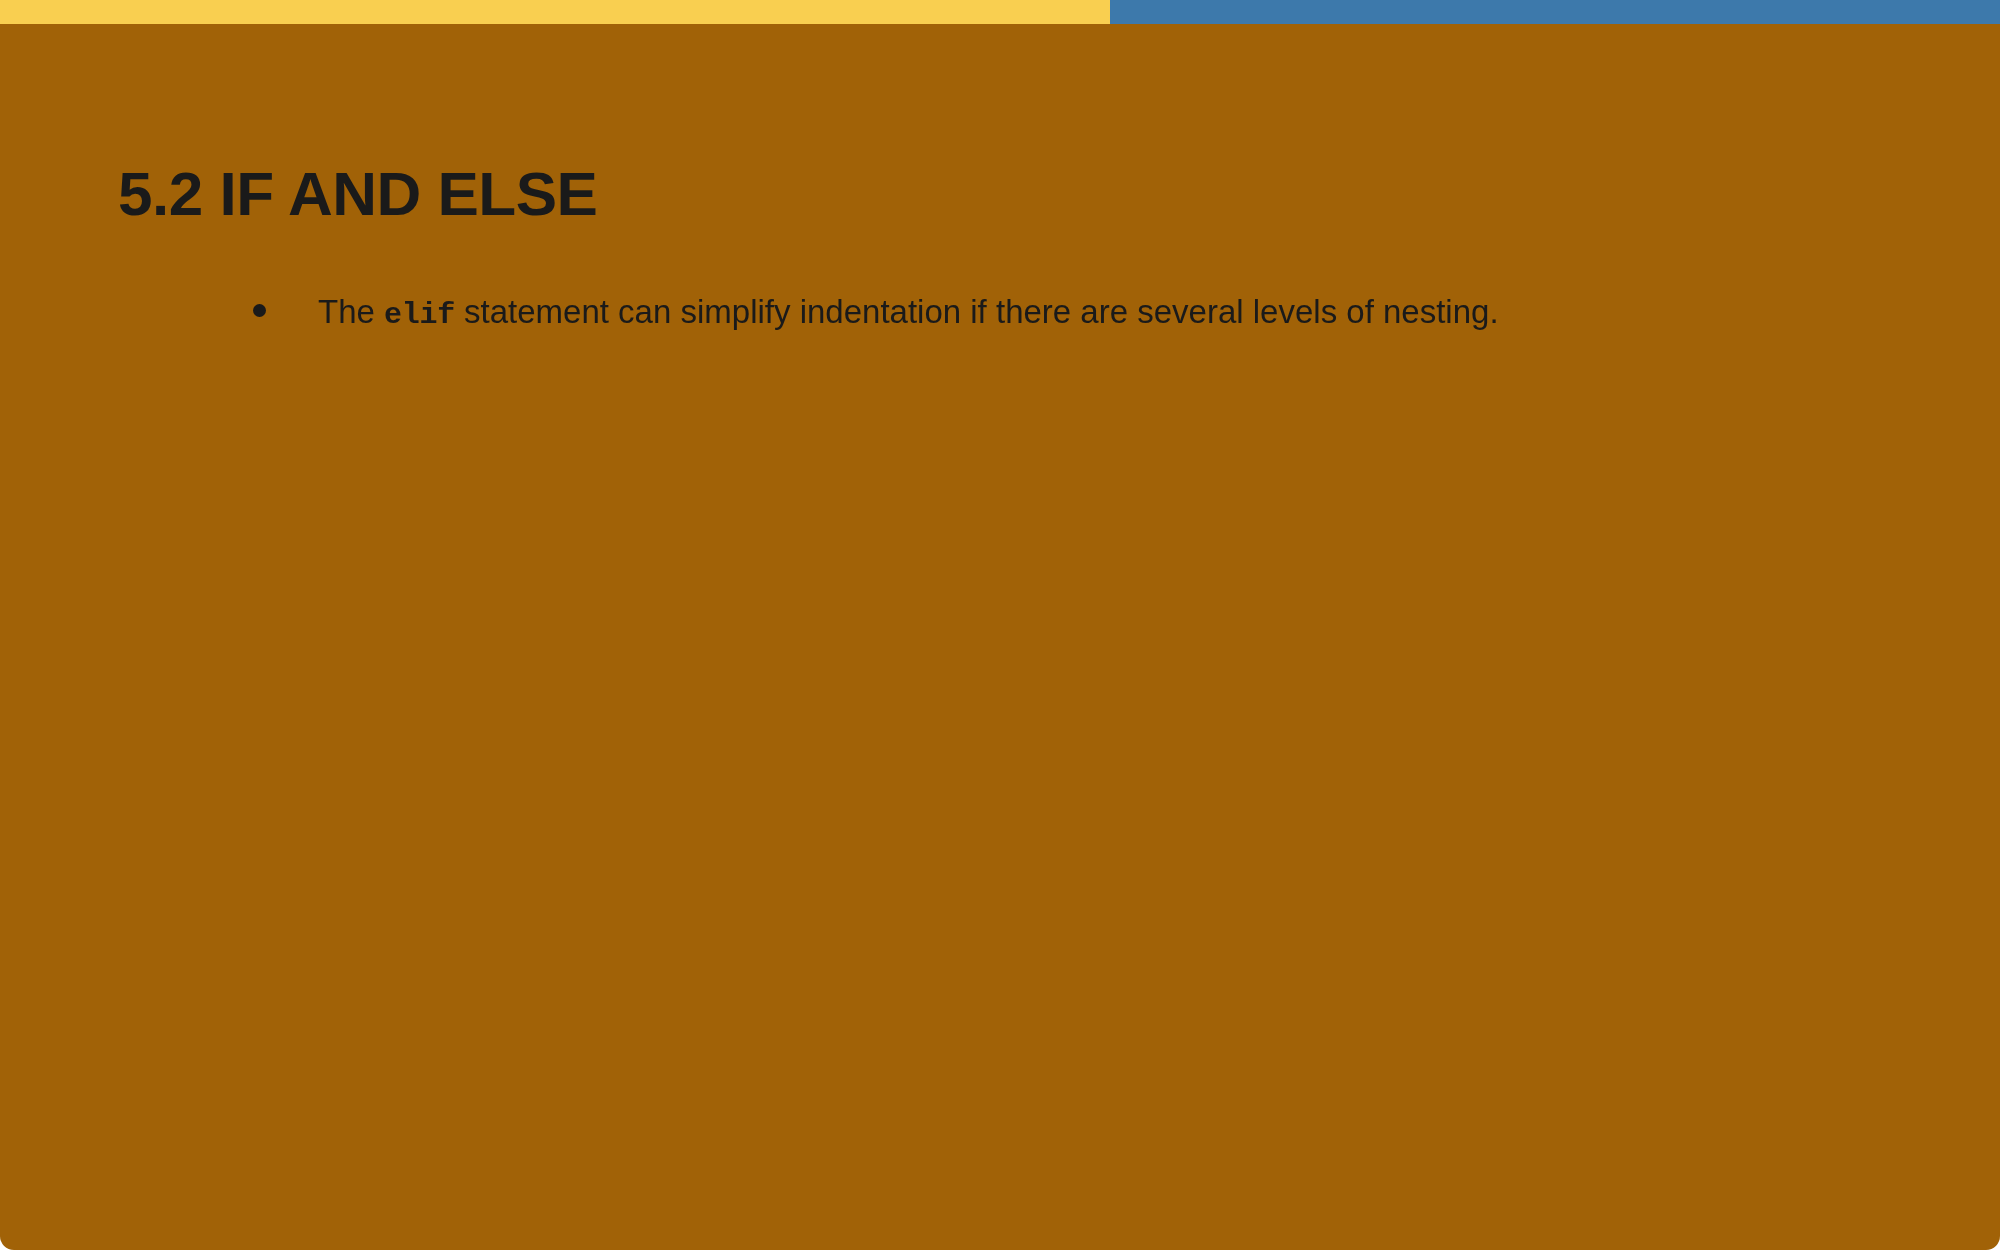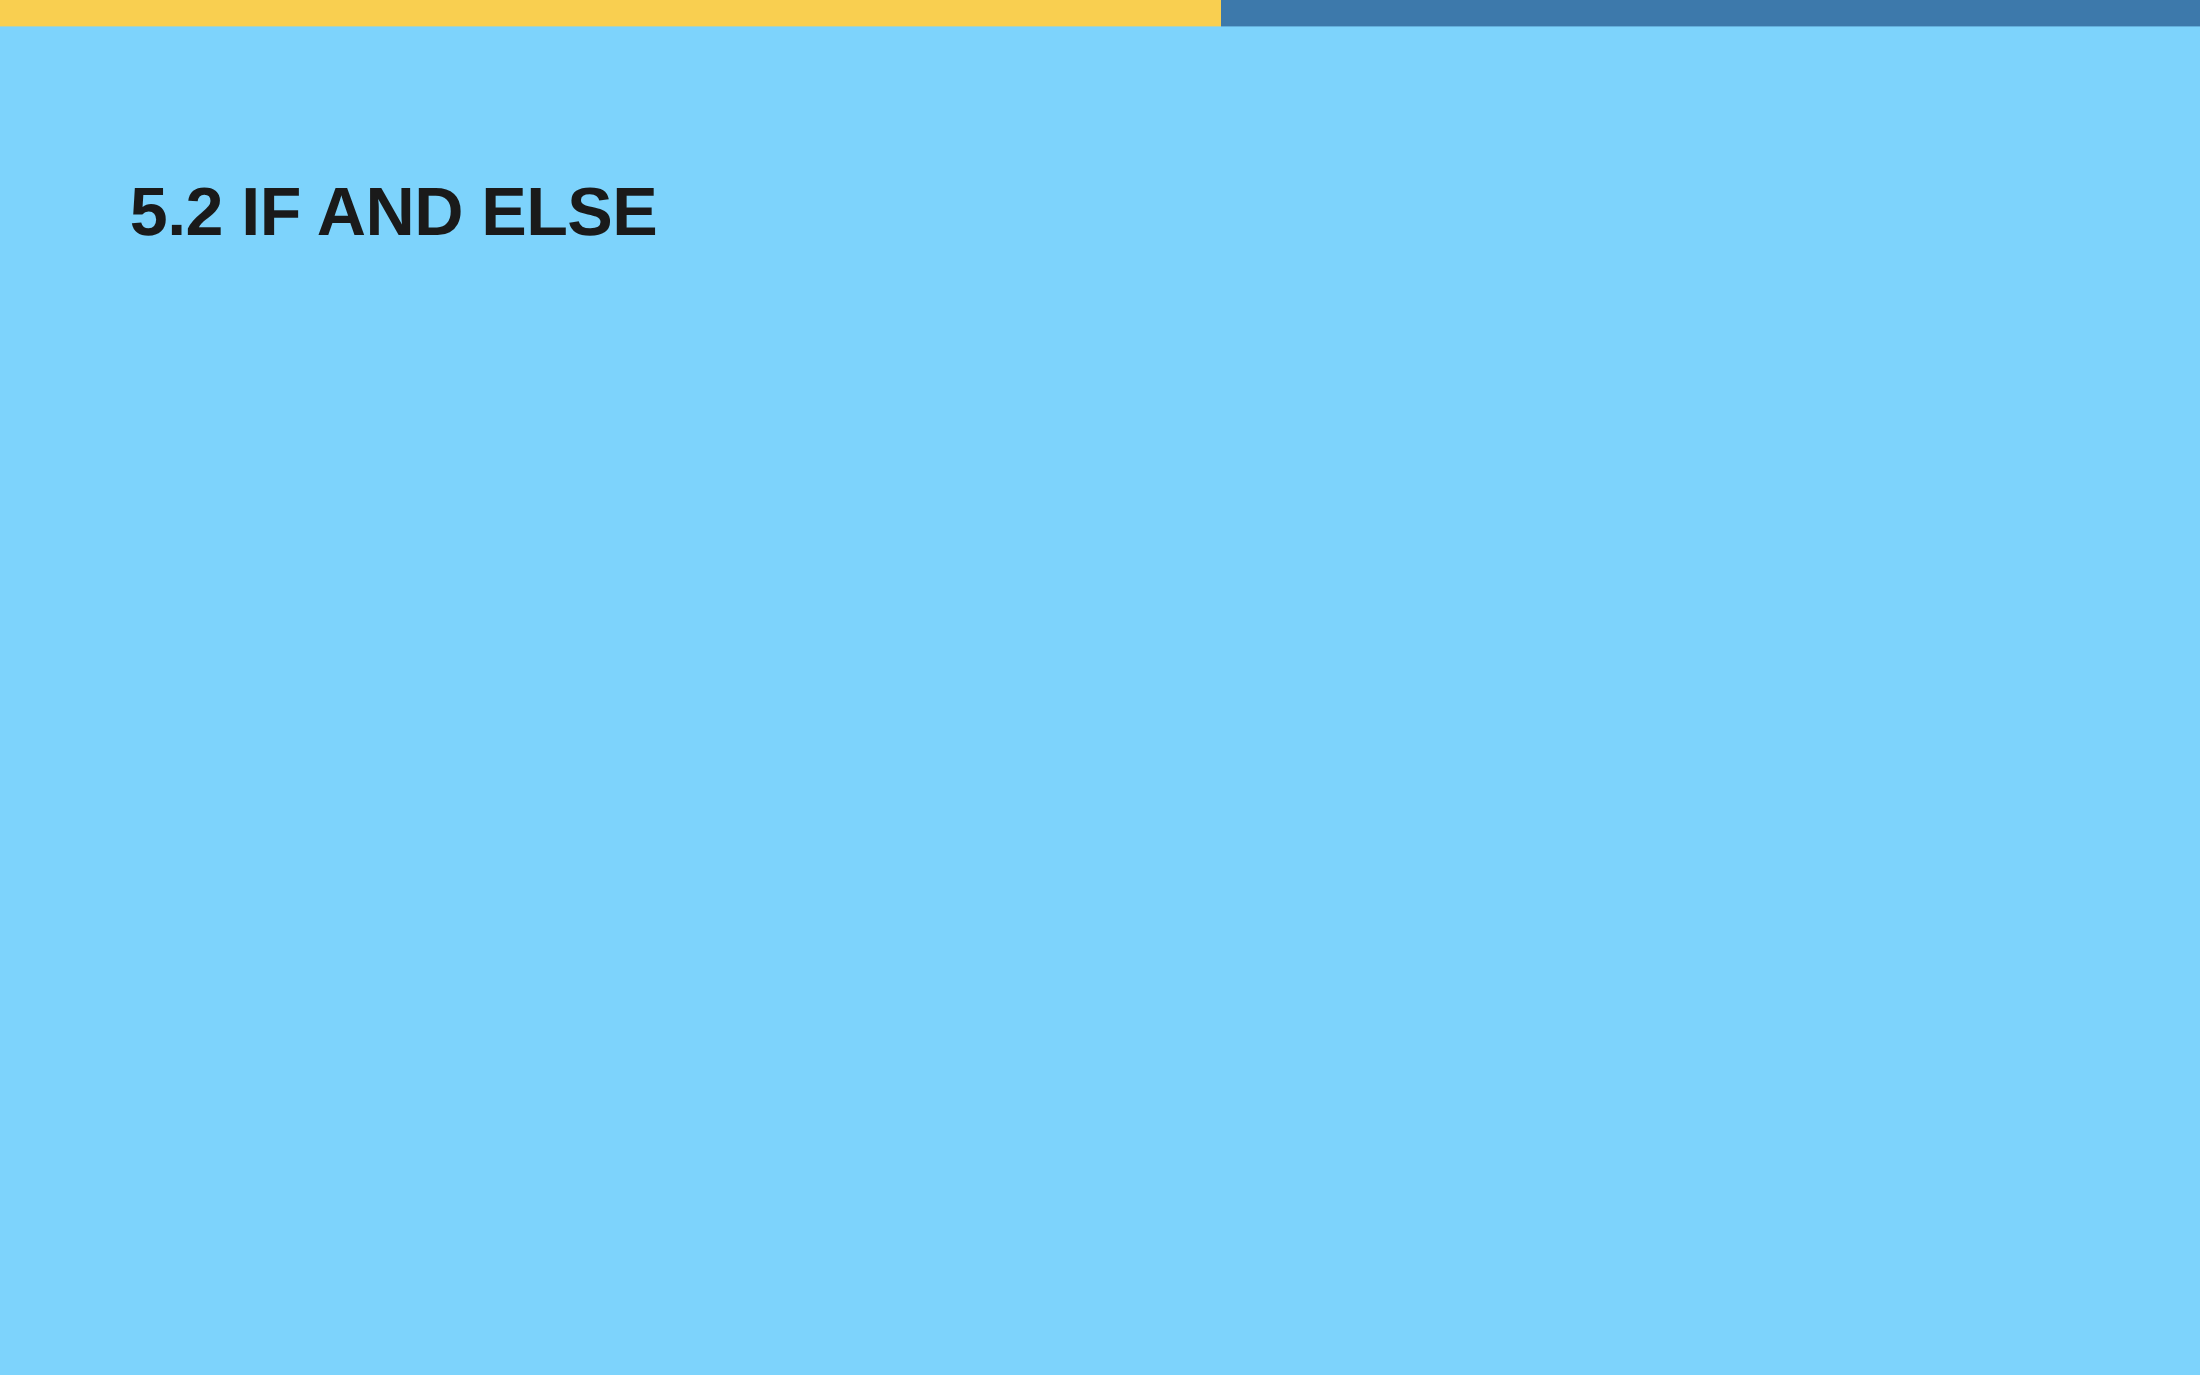--- a/index.html
+++ b/index.html
@@ -10,22 +10,23 @@
     width: 2000px;
     height: 1250px;
     background: #ffffff;
     font-family: "Liberation Sans", sans-serif;
     overflow: hidden;
   }
   .slide {
     position: relative;
     width: 2000px;
     height: 1250px;
-    background: #7dd3fc;
+    background: #a16207;
     box-sizing: border-box;
+    border-radius: 14px;
   }
   .topbar {
     position: absolute;
     top: 0;
     left: 0;
     width: 2000px;
     height: 24px;
     display: flex;
   }
   .topbar-left {
@@ -96,17 +97,25 @@
   <div class="topbar">
     <div class="topbar-left"></div>
     <div class="topbar-right"></div>
   </div>
 
   <h1 class="title">5.2 IF AND ELSE</h1>
 
   <div class="bullets">
 
 
+    <div class="bullet-row">
+      <div class="bullet-dot">
+          <span></span>
+        </div>
+      <div class="bullet-text">
+        <span>The </span><span class="mono">elif</span><span> statement can simplify indentation if there are several levels of nesting.</span>
+      </div>
+    </div>
 
 
   </div>
 
 </div>
 
 </body></html>

